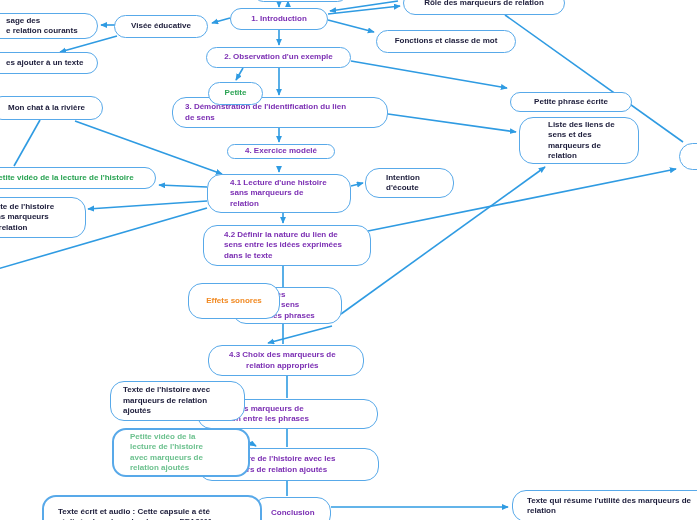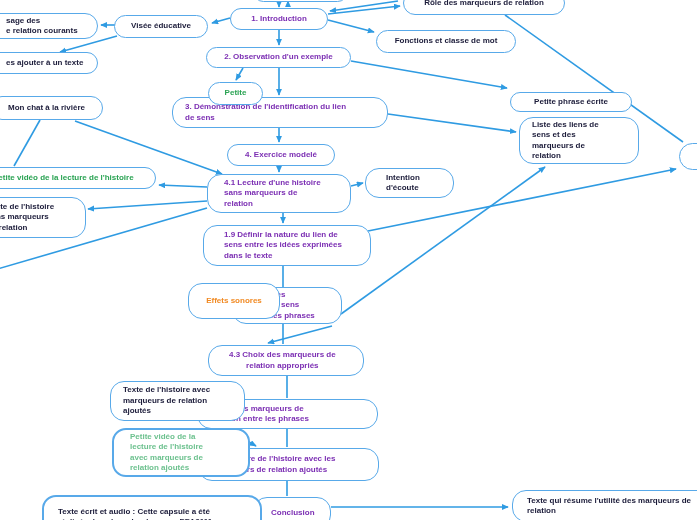--- a/index.html
+++ b/index.html
@@ -71,36 +71,36 @@
     <div class="node" style="left: -130px; top: 52px; width: 228px; height: 22px; color: rgb(28, 28, 58); border-color: rgb(88, 169, 233); padding-left: 135px;">es ajouter à un texte</div>
     <div class="node center" style="left: 114px; top: 15px; width: 94px; height: 23px; color: rgb(28, 28, 58); border-color: rgb(88, 169, 233);">Visée éducative</div>
     <div class="node center" style="left: 230px; top: 8px; width: 98px; height: 22px; color: rgb(123, 46, 179); border-color: rgb(88, 169, 233);">1. Introduction</div>
     <div class="node center" style="left: 403px; top: -9px; width: 162px; height: 24px; color: rgb(28, 28, 58); border-color: rgb(88, 169, 233);">Rôle des marqueurs de relation</div>
     <div class="node center" style="left: 376px; top: 30px; width: 140px; height: 23px; color: rgb(28, 28, 58); border-color: rgb(88, 169, 233);">Fonctions et classe de mot</div>
     <div class="node center" style="left: 206px; top: 47px; width: 145px; height: 21px; color: rgb(123, 46, 179); border-color: rgb(88, 169, 233);">2. Observation d'un exemple</div>
     <div class="node center" style="left: 510px; top: 64px; width: 122px; height: 20px; color: rgb(28, 28, 58); border-color: rgb(88, 169, 233); margin-top: 28px;">Petite phrase écrite</div>
     <div class="node" style="left: 172px; top: 97px; width: 216px; height: 31px; color: rgb(123, 46, 179); border-color: rgb(88, 169, 233); padding-left: 12px;">3. Démonstration de l'identification du lien
 de sens</div>
     <div class="node center" style="left: 208px; top: 82px; width: 55px; height: 23px; color: rgb(42, 163, 83); border-color: rgb(88, 169, 233);">Petite</div>
-    <div class="node" style="left: 519px; top: 117px; width: 120px; height: 47px; color: rgb(28, 28, 58); border-color: rgb(88, 169, 233); padding-left: 12px;">Liste des liens de
+    <div class="node" style="left: 519px; top: 117px; width: 120px; height: 47px; color: rgb(28, 28, 58); border-color: rgb(88, 169, 233); padding-left: 28px;">Liste des liens de
 sens et des
 marqueurs de
 relation</div>
     <div class="node center" style="left: -10px; top: 96px; width: 113px; height: 24px; color: rgb(28, 28, 58); border-color: rgb(88, 169, 233);">Mon chat à la rivière</div>
-    <div class="node center" style="left: 227px; top: 144px; width: 108px; height: 22px; color: rgb(123, 46, 179); border-color: rgb(88, 169, 233);">4. Exercice modelé</div>
-    <div class="node" style="left: 207px; top: 174px; width: 144px; height: 39px; color: rgb(123, 46, 179); border-color: rgb(88, 169, 233); padding-left: 16px;">4.1 Lecture d'une histoire
+    <div class="node center" style="left: 227px; top: 144px; width: 108px; height: 15px; color: rgb(123, 46, 179); border-color: rgb(88, 169, 233);">4. Exercice modelé</div>
+    <div class="node" style="left: 207px; top: 174px; width: 144px; height: 39px; color: rgb(123, 46, 179); border-color: rgb(88, 169, 233); padding-left: 22px;">4.1 Lecture d'une histoire
 sans marqueurs de
 relation</div>
     <div class="node" style="left: -70px; top: 167px; width: 226px; height: 22px; color: rgb(42, 163, 83); border-color: rgb(88, 169, 233); padding-left: 62px;">Petite vidéo de la lecture de l'histoire</div>
     <div class="node" style="left: -55px; top: 197px; width: 141px; height: 41px; color: rgb(28, 28, 58); border-color: rgb(88, 169, 233); padding-left: 41px;">Texte de l'histoire
 sans marqueurs
 de relation</div>
     <div class="node" style="left: 365px; top: 168px; width: 89px; height: 30px; color: rgb(28, 28, 58); border-color: rgb(88, 169, 233); padding-left: 20px;">Intention
 d'écoute</div>
-    <div class="node" style="left: 203px; top: 225px; width: 168px; height: 41px; color: rgb(123, 46, 179); border-color: rgb(88, 169, 233); padding-left: 20px;">1.9 Définir la nature du lien de
+    <div class="node" style="left: 203px; top: 225px; width: 168px; height: 41px; color: rgb(123, 46, 179); border-color: rgb(88, 169, 233); padding-left: 20px;">4.2 Définir la nature du lien de
 sens entre les idées exprimées
 dans le texte</div>
     <div class="node" style="left: 232px; top: 287px; width: 110px; height: 37px; color: rgb(123, 46, 179); border-color: rgb(88, 169, 233); padding-left: 16px;">Ajout des
 liens de sens
 entre les phrases</div>
     <div class="node center" style="left: 188px; top: 283px; width: 92px; height: 36px; color: rgb(241, 138, 35); border-color: rgb(88, 169, 233);">Effets sonores</div>
     <div class="node" style="left: 208px; top: 345px; width: 156px; height: 31px; color: rgb(123, 46, 179); border-color: rgb(88, 169, 233); padding-left: 20px; text-align: center;">4.3 Choix des marqueurs de
 relation appropriés</div>
     <div class="node" style="left: 197px; top: 399px; width: 181px; height: 30px; color: rgb(123, 46, 179); border-color: rgb(88, 169, 233); padding-left: 14px;">Ajout des marqueurs de
 relation entre les phrases</div>

